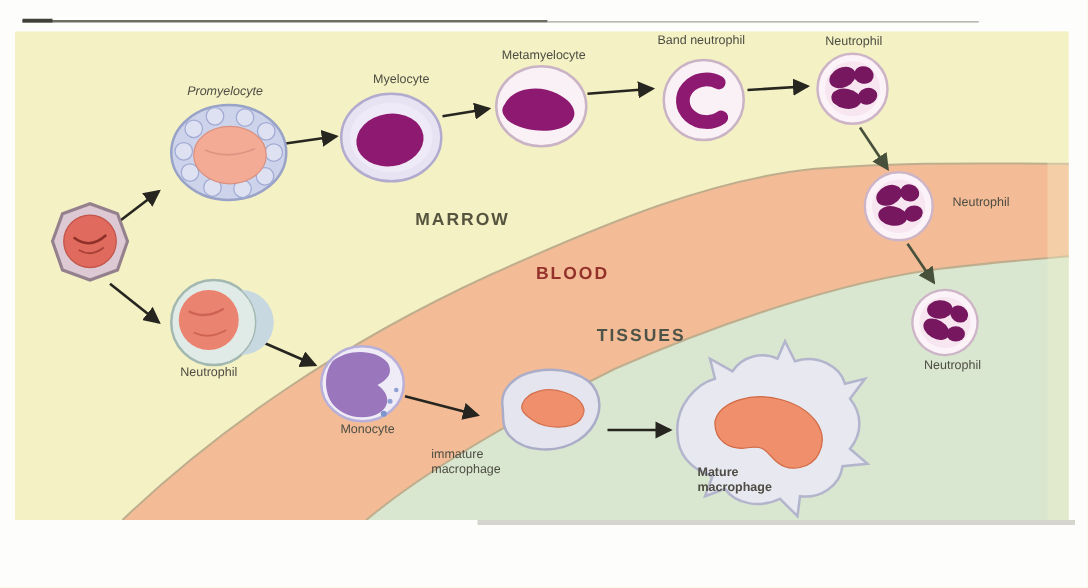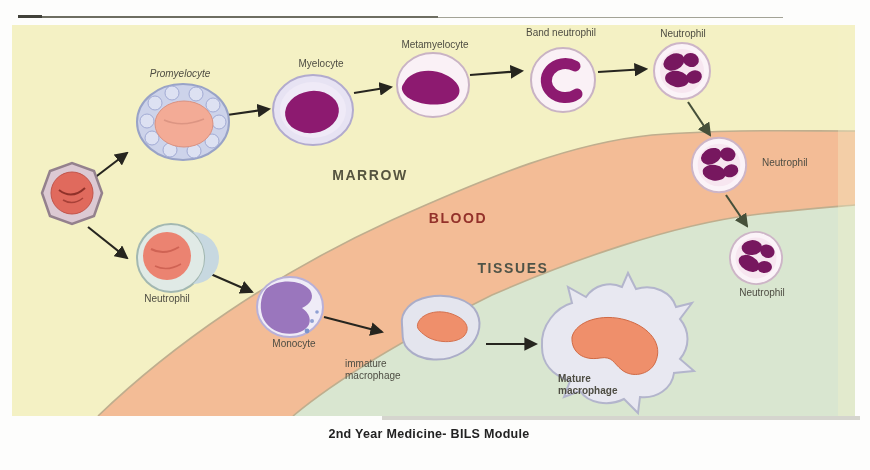--- a/index.html
+++ b/index.html
@@ -168,14 +168,13 @@
         <span>macrophage</span>
       </div>
 
       <div class="region" style="left:358px;top:142px;">MARROW</div>
       <div class="region blood" style="left:428px;top:185px;">BLOOD</div>
       <div class="region tissues" style="left:501px;top:235px;">TISSUES</div>
     </div>
   </div>
 
   <div class="shadow"></div>
-  <div class="caption">2nd Year Medicine- BILS Module</div>
 </div>
 
 </body></html>

